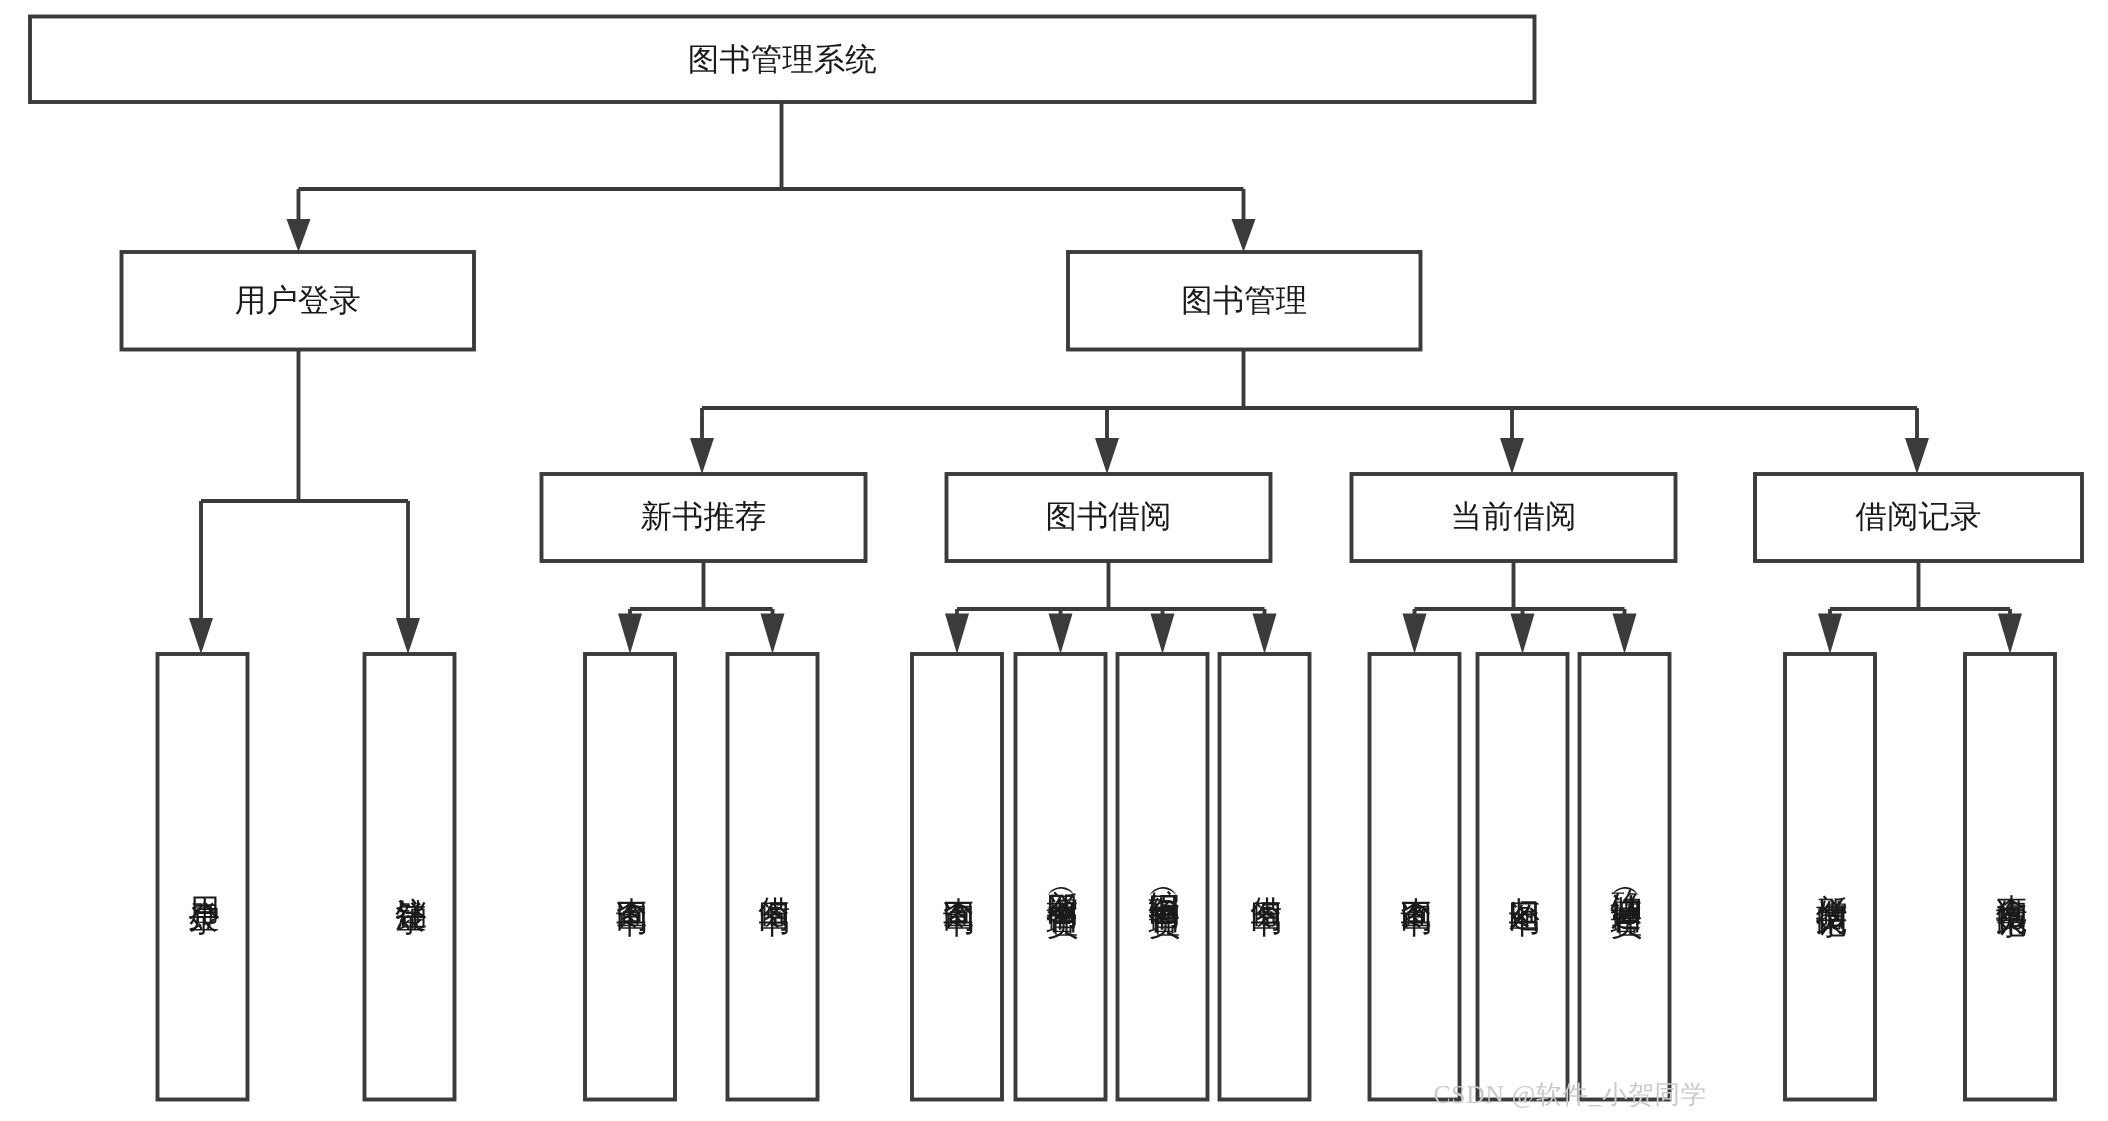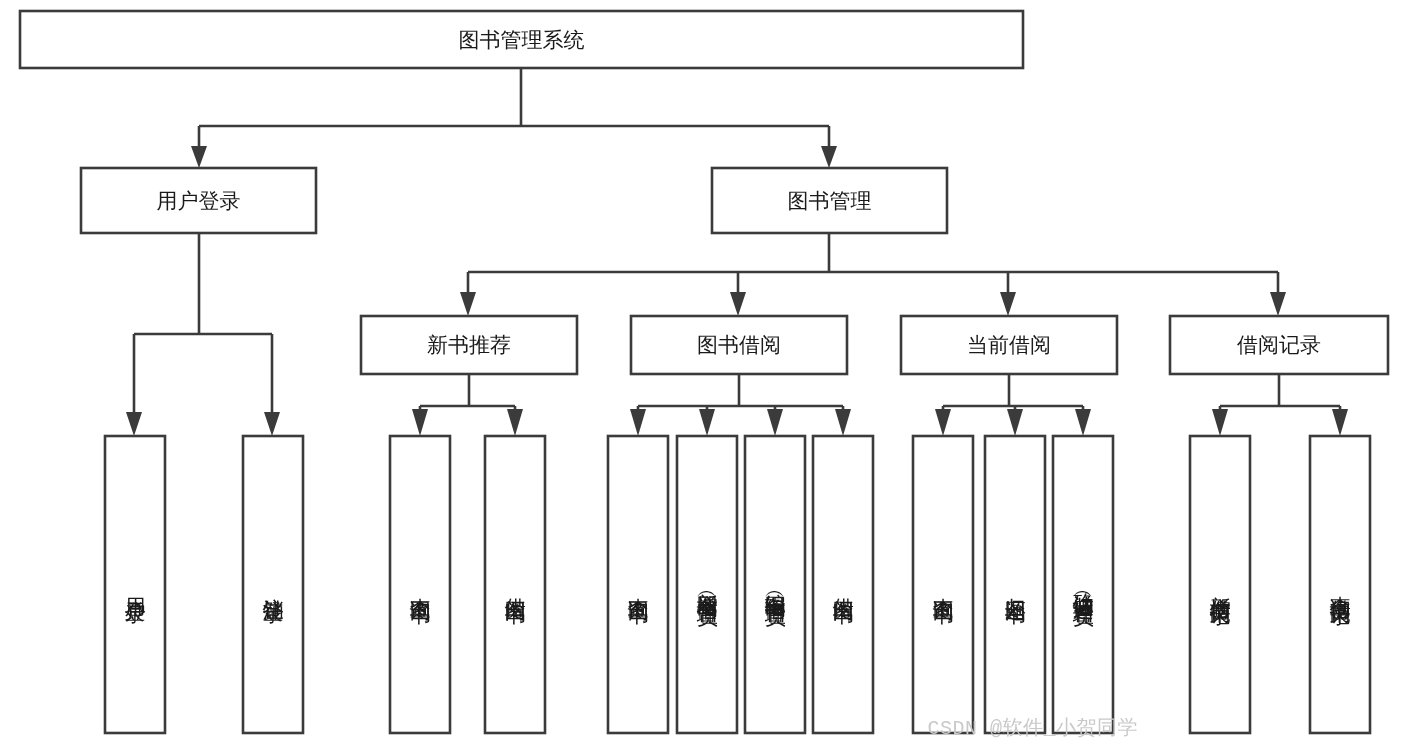--- a/index.html
+++ b/index.html
@@ -61,22 +61,22 @@
     display: flex;
     align-items: flex-start;
     justify-content: center;
     white-space: nowrap;
     pointer-events: none;
   }
   .watermark {
     position: absolute;
     right: 14px;
     bottom: 6px;
-    font-family: Liberation Mono, monospace;
-    font-size: 20px;
+    font-family: Liberation Serif, serif;
+    font-size: 17px;
     color: #c9c9c9;
     letter-spacing: 0.5px;
     user-select: none;
   }
 </style>
 </head>
 <body>
 
 <div id="diagram-root">
 

